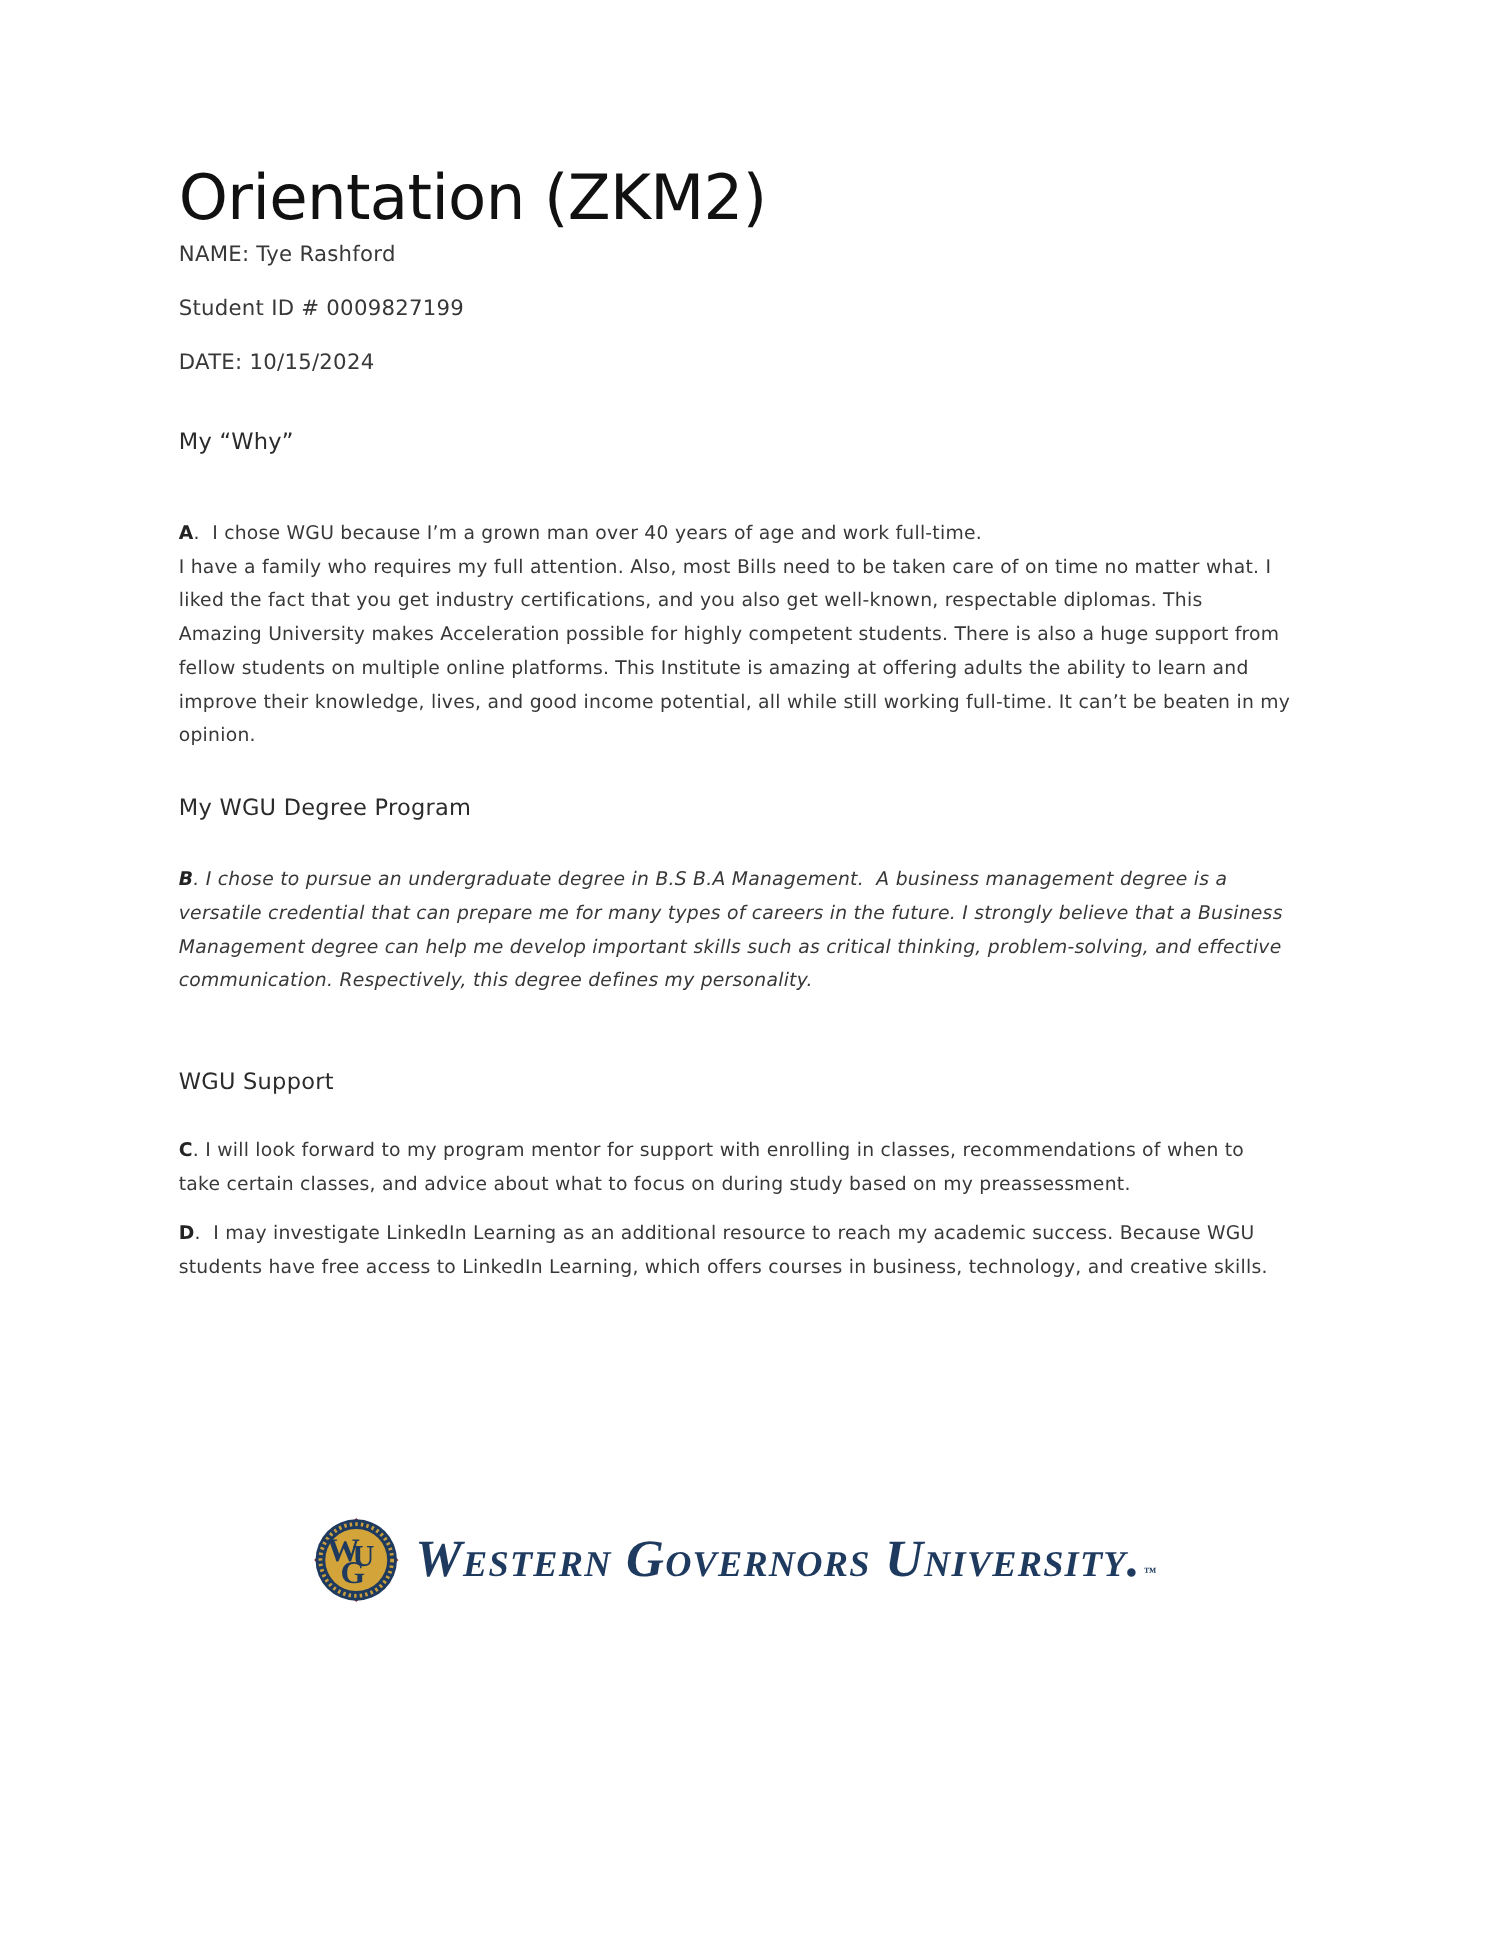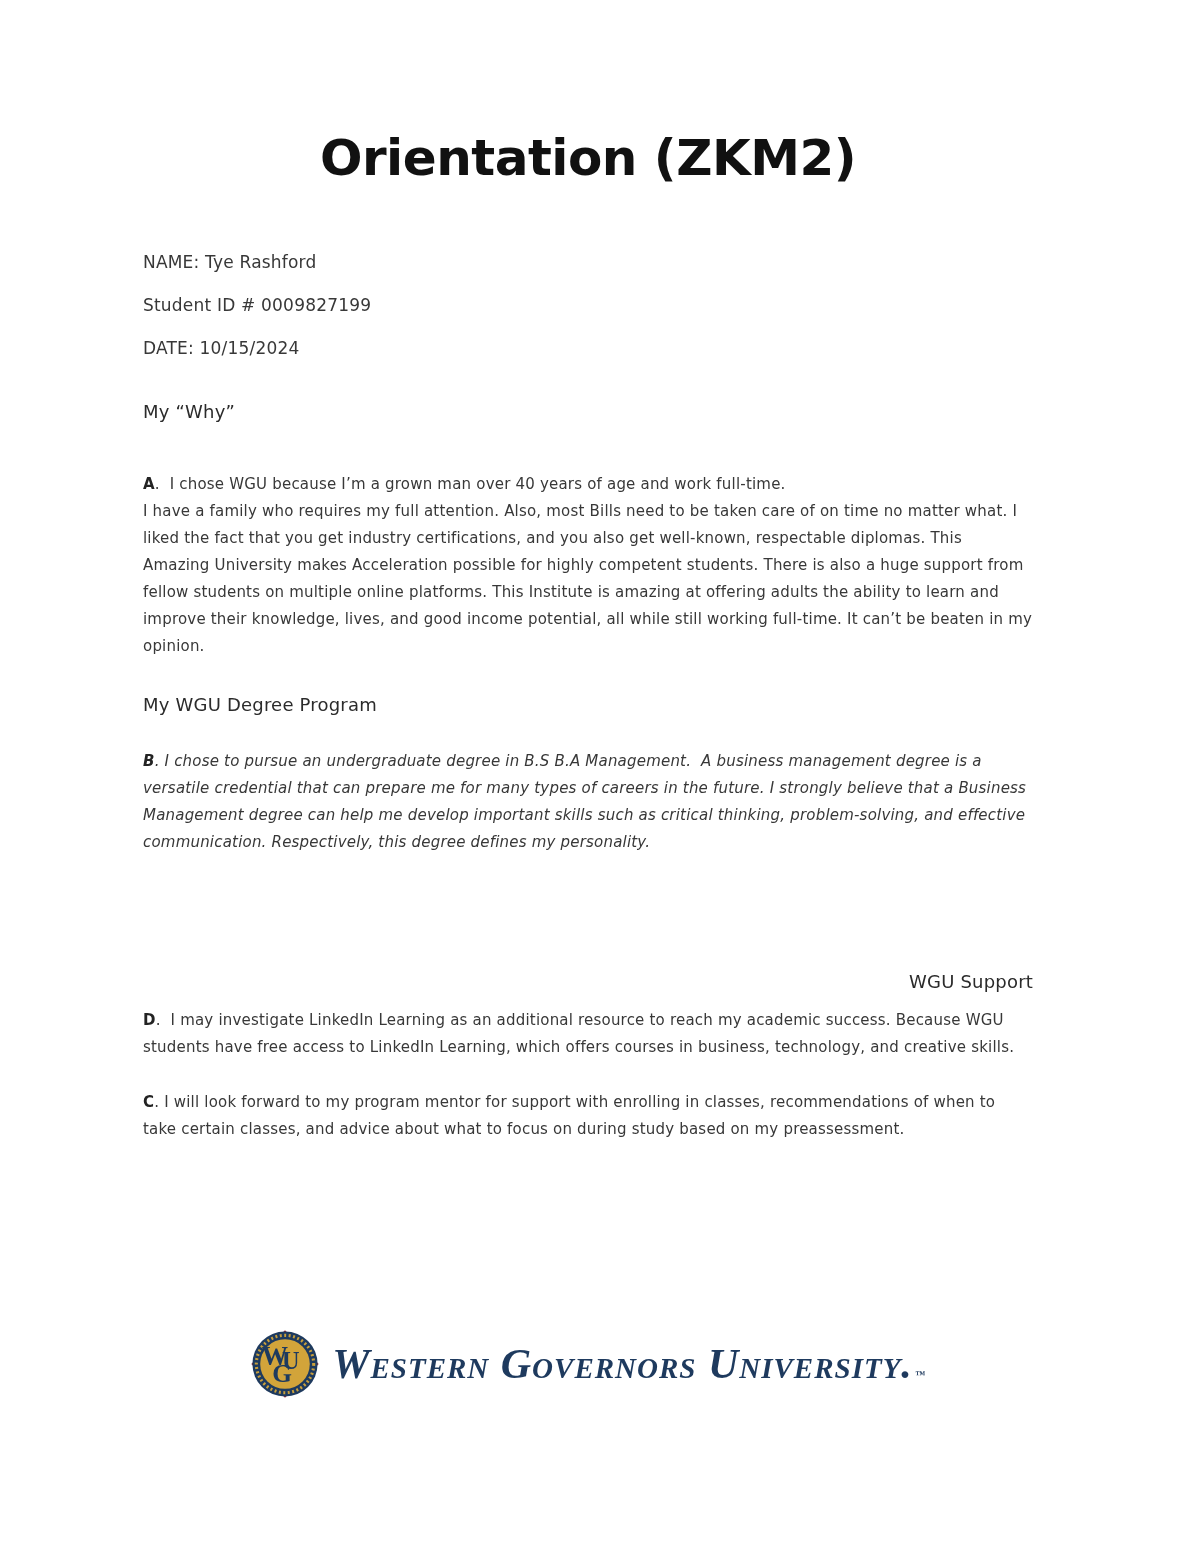--- a/index.html
+++ b/index.html
@@ -17,43 +17,43 @@
     padding:0 167px 0 143px;
     background:#ffffff;
     font-family:"DejaVu Sans","Liberation Sans",sans-serif;
     color:var(--text);
     overflow:hidden;
   }
   .title{
     margin:126px 0 0 0;
     font-size:50px;
     line-height:65px;
-    font-weight:bold;
+    font-weight:normal;
     letter-spacing:-0.5px;
     color:#111111;
-    text-align:center;
+    text-align:left;
   }
   .meta{
     margin:0 0 16px 0;
     font-size:17px;
     line-height:27px;
     letter-spacing:0.2px;
   }
-  .meta-first{margin-top:58px;}
+  .meta-first{}
   .heading{
     margin:0;
     font-size:18px;
     line-height:27px;
     font-weight:normal;
     letter-spacing:0.2px;
     color:#2b2b2b;
   }
   .h-why{margin-top:36px;}
   .h-degree{margin-top:31px;}
-  .h-support{margin-top:112px;text-align:right;}
+  .h-support{margin-top:54px;}
   .para{
     margin:0;
     font-size:15px;
     line-height:27px;
     letter-spacing:0.2px;
   }
   .para b{color:#232323;}
   .para .ptext{white-space:pre-wrap;}
   .p-a{margin-top:46px;}
   .p-b{margin-top:30px;font-style:italic;}
@@ -106,22 +106,22 @@
   <p class="meta">DATE: 10/15/2024</p>
 
   <h2 class="heading h-why">My “Why”</h2>
   <p class="para p-a"><b>A</b><span class="ptext">.  I chose WGU because I’m a grown man over 40 years of age and work full-time.
 I have a family who requires my full attention. Also, most Bills need to be taken care of on time no matter what. I liked the fact that you get industry certifications, and you also get well-known, respectable diplomas. This Amazing University makes Acceleration possible for highly competent students. There is also a huge support from fellow students on multiple online platforms. This Institute is amazing at offering adults the ability to learn and improve their knowledge, lives, and good income potential, all while still working full-time. It can’t be beaten in my opinion.</span></p>
 
   <h2 class="heading h-degree">My WGU Degree Program</h2>
   <p class="para p-b"><b>B</b><span class="ptext">. I chose to pursue an undergraduate degree in B.S B.A Management.  A business management degree is a versatile credential that can prepare me for many types of careers in the future. I strongly believe that a Business Management degree can help me develop important skills such as critical thinking, problem-solving, and effective communication. Respectively, this degree defines my personality.</span></p>
 
   <h2 class="heading h-support">WGU Support</h2>
+  <p class="para p-c"><b>C</b><span class="ptext">. I will look forward to my program mentor for support with enrolling in classes, recommendations of when to take certain classes, and advice about what to focus on during study based on my preassessment.</span></p>
   <p class="para p-d"><b>D</b><span class="ptext">.  I may investigate LinkedIn Learning as an additional resource to reach my academic success. Because WGU students have free access to LinkedIn Learning, which offers courses in business, technology, and creative skills.</span></p>
-  <p class="para p-c"><b>C</b><span class="ptext">. I will look forward to my program mentor for support with enrolling in classes, recommendations of when to take certain classes, and advice about what to focus on during study based on my preassessment.</span></p>
 
   <div class="footer">
     <svg class="seal" viewBox="0 0 72 72" aria-hidden="true">
       <rect class="seal-diamond" x="11.5" y="11.5" width="49" height="49" transform="rotate(45 36 36)"></rect>
       <circle class="seal-ring" cx="36" cy="36" r="33.5"></circle>
       <circle class="seal-dash" cx="36" cy="36" r="29.5"></circle>
       <circle class="seal-disc" cx="36" cy="36" r="25.5"></circle>
       <text class="seal-letter" x="12" y="37" font-size="27">W</text>
       <text class="seal-letter" x="33" y="41" font-size="25">U</text>
       <text class="seal-letter" x="23" y="55" font-size="26">G</text>

